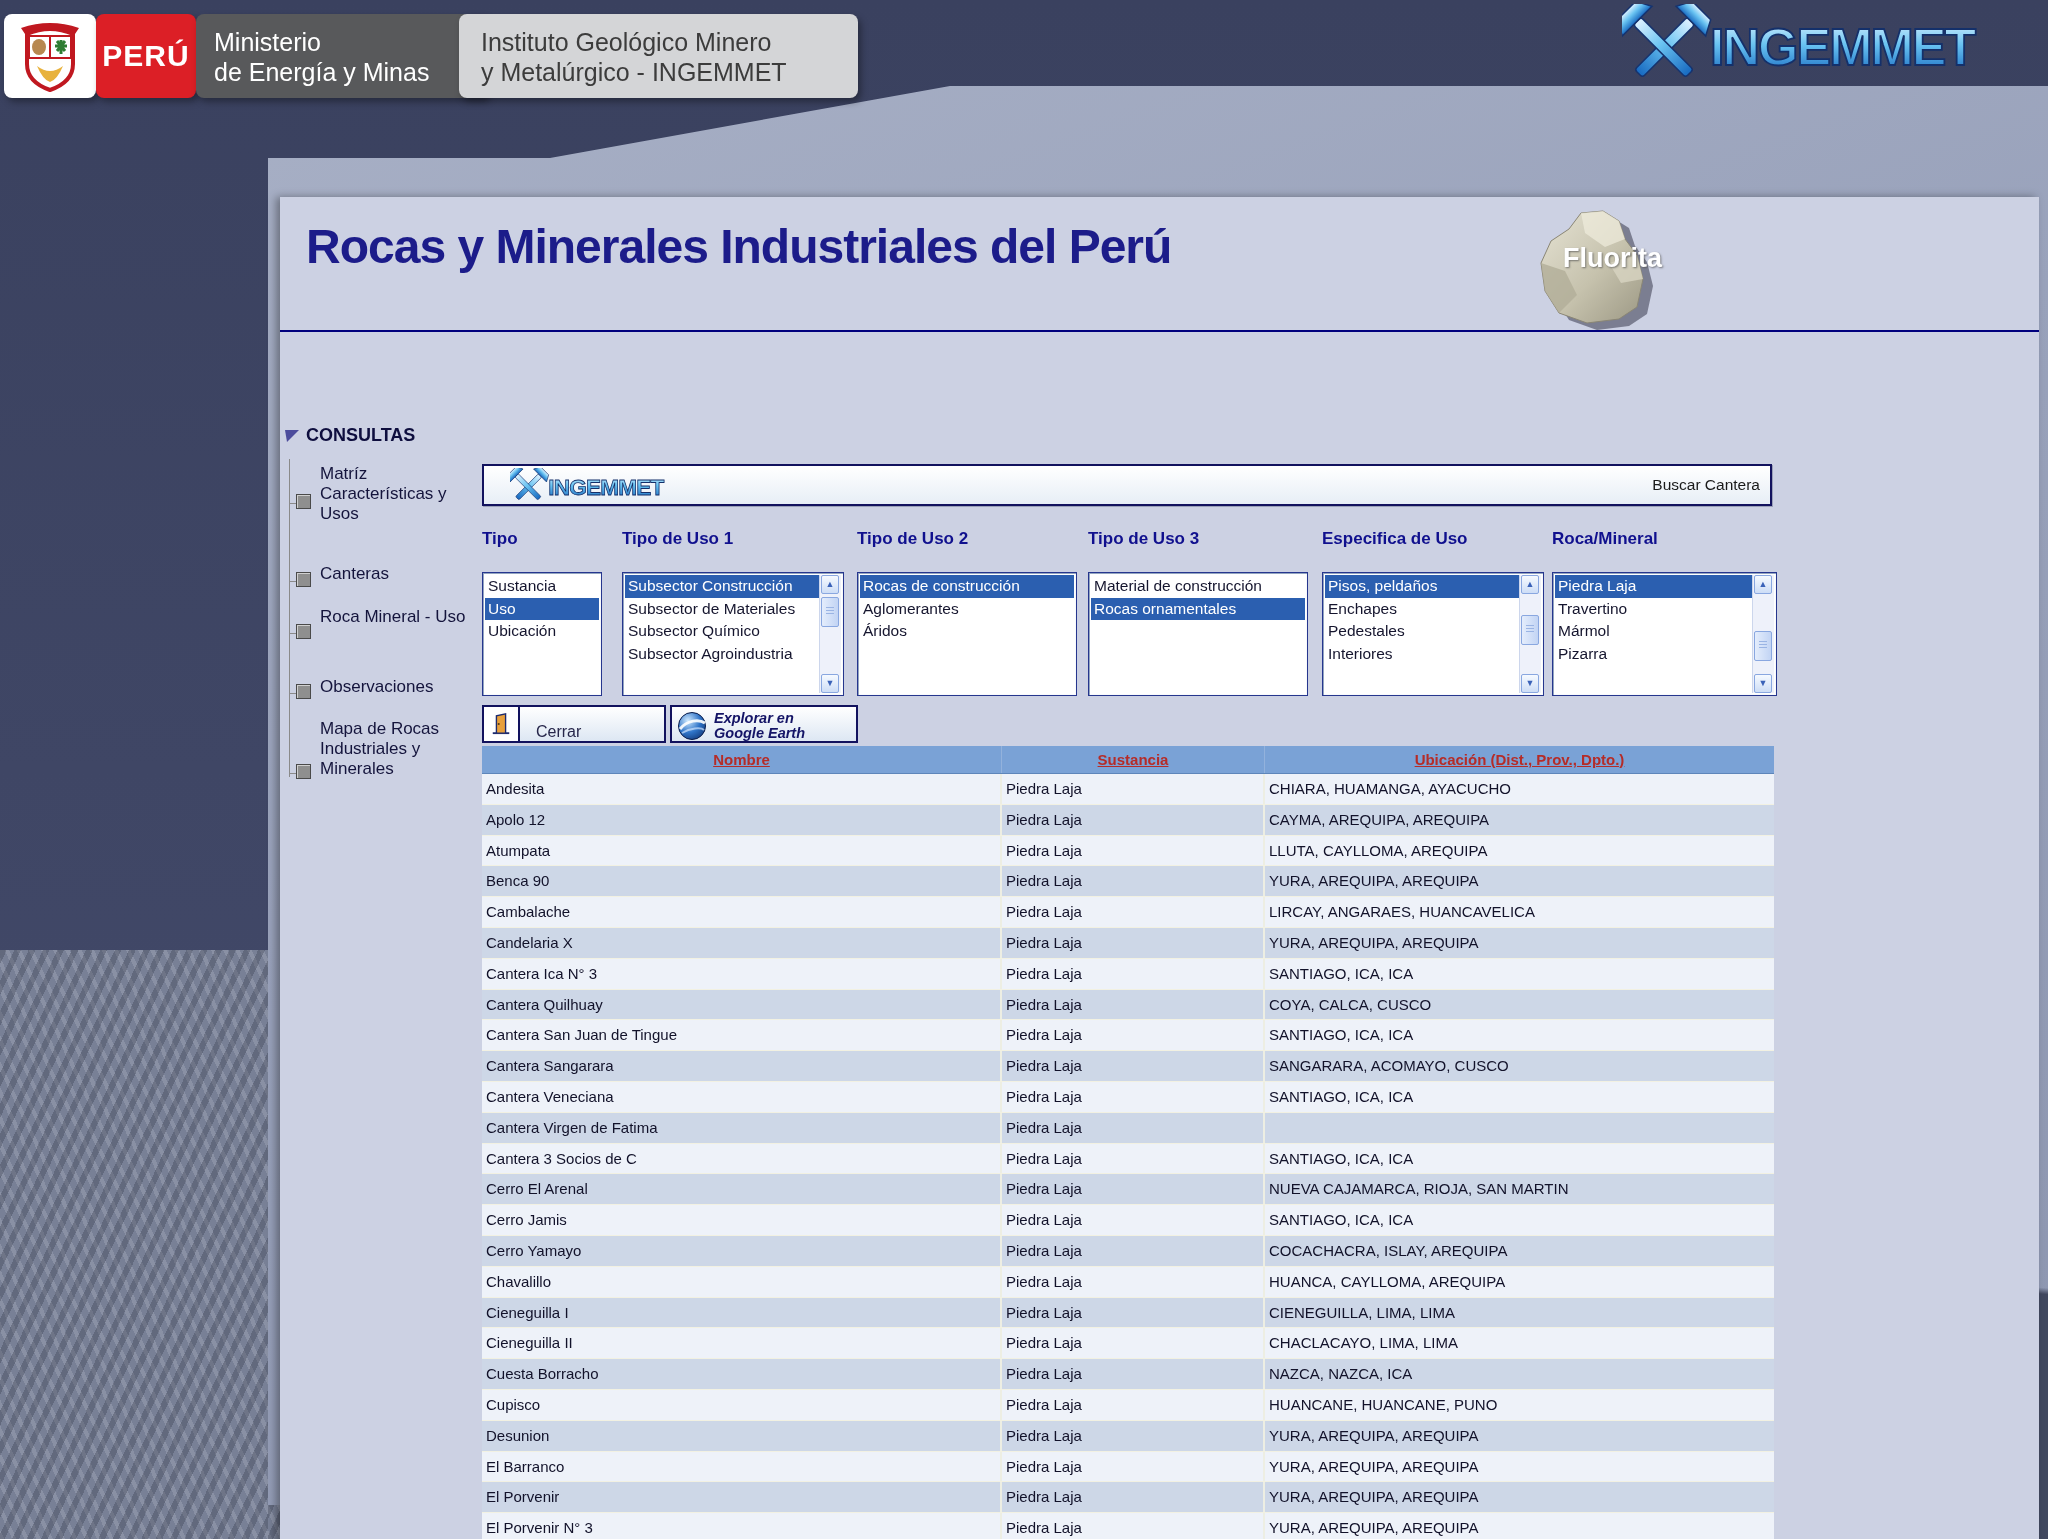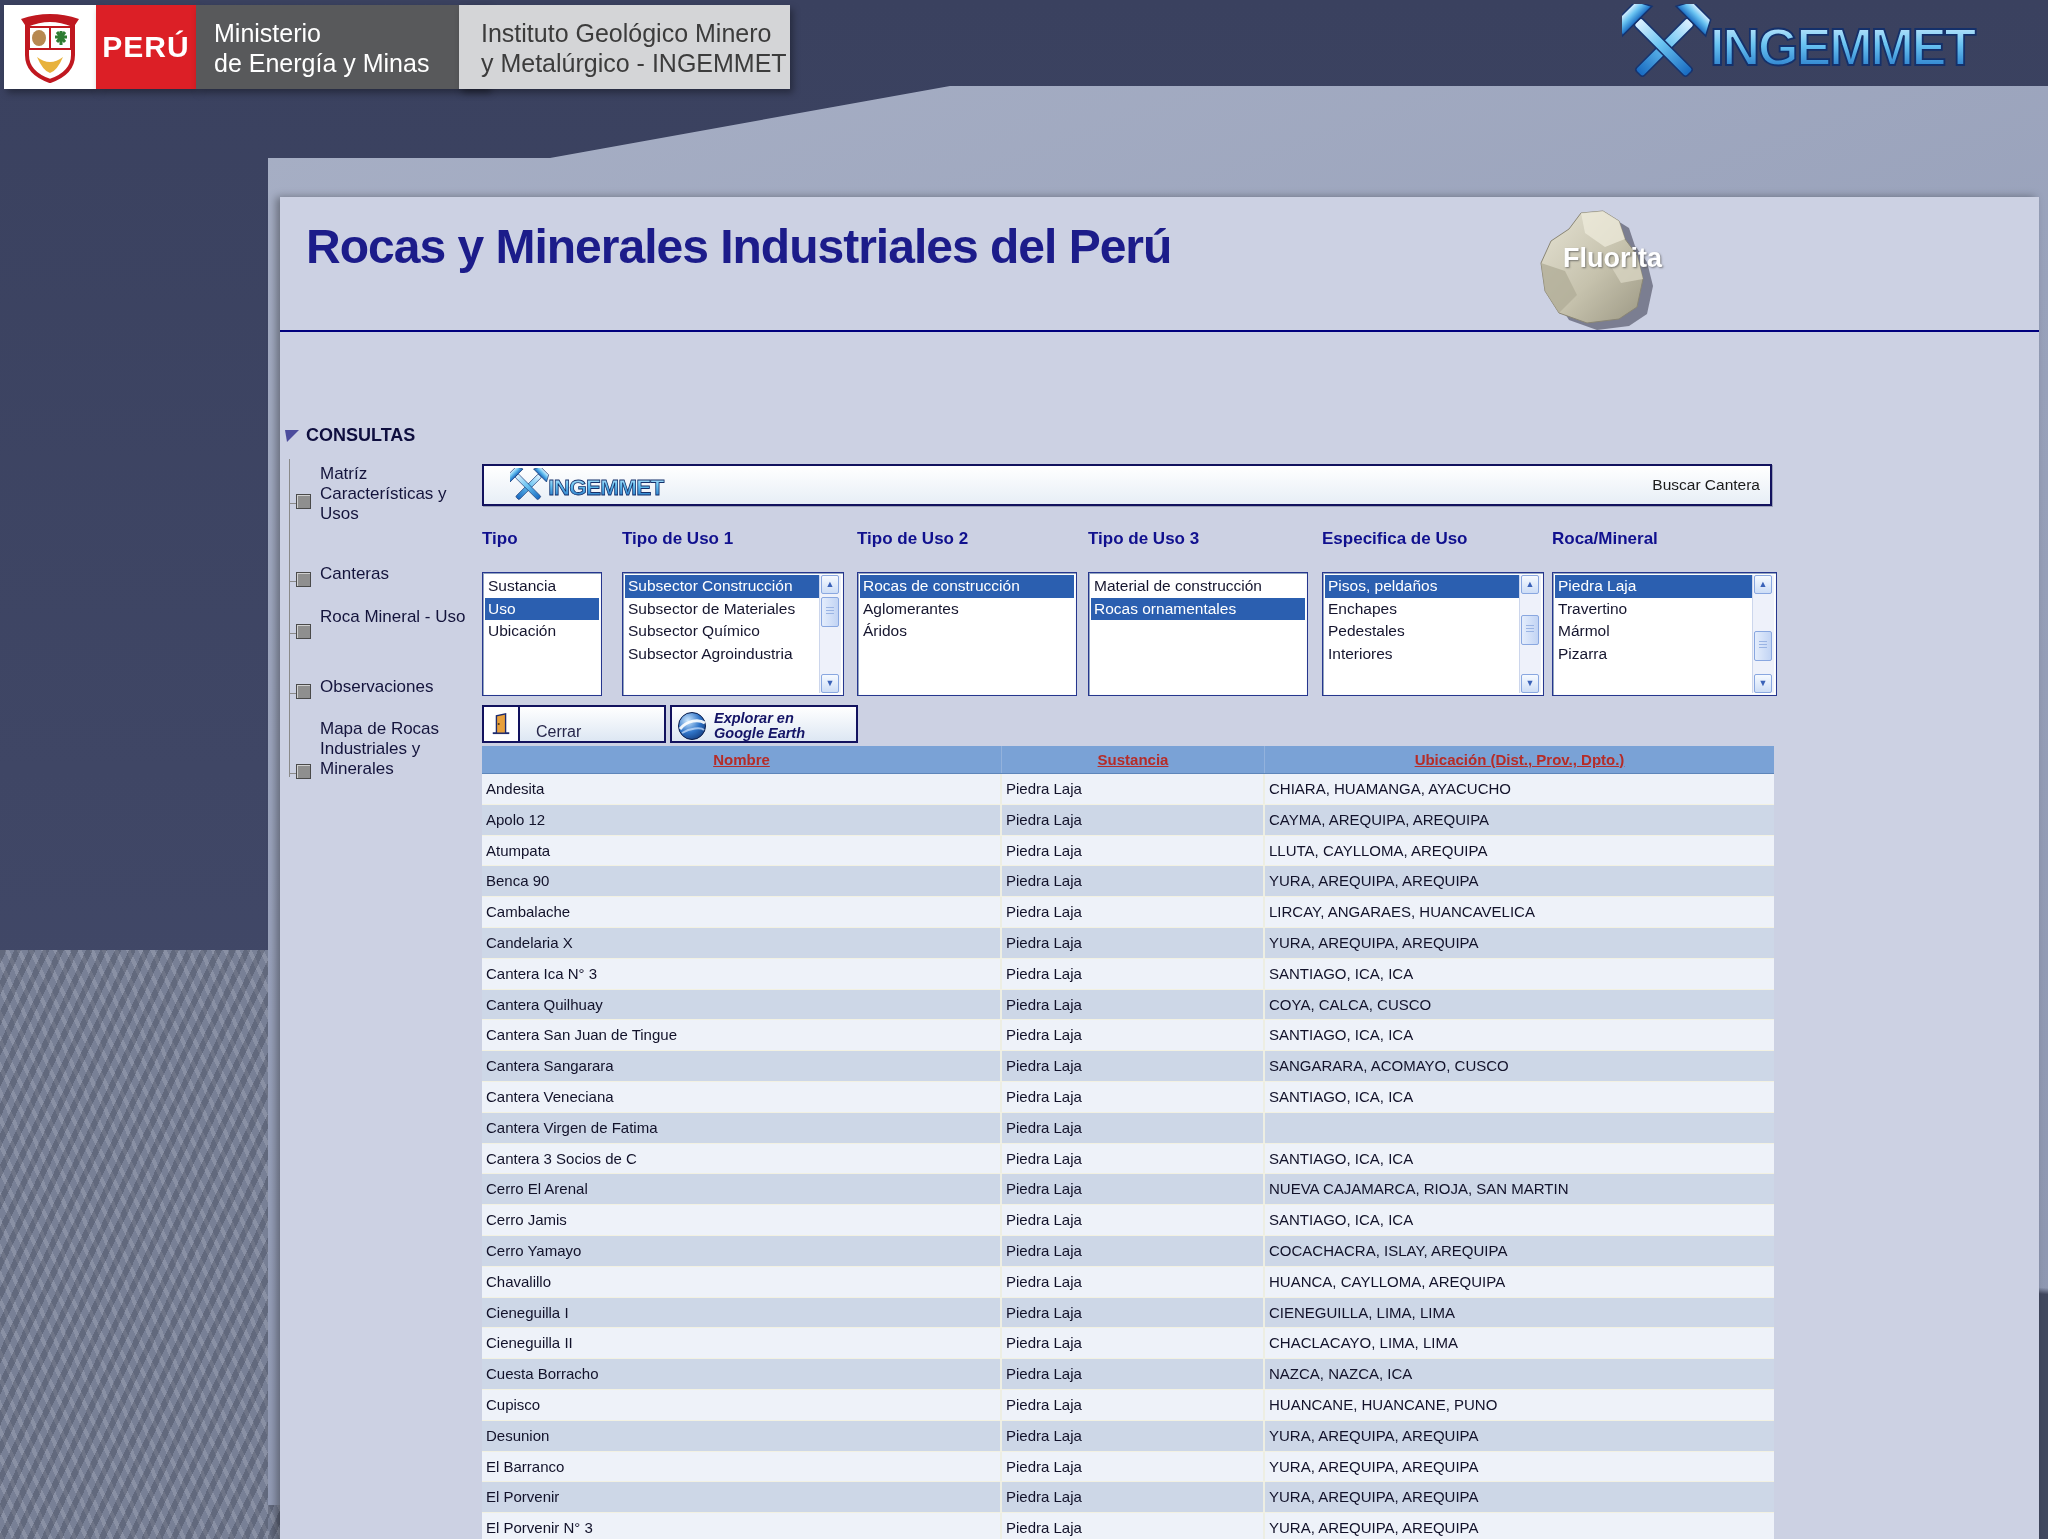--- a/index.html
+++ b/index.html
@@ -11,26 +11,26 @@
     background:linear-gradient(160deg,#aab2c7 0%,#99a2bb 45%,#8c95af 100%);
     clip-path:polygon(950px 86px,2048px 86px,2048px 1539px,268px 1539px,268px 158px,550px 158px);}
   .bg-blob{position:absolute;right:0;bottom:0;width:1150px;height:470px;
     background:radial-gradient(ellipse 115% 135% at 88% 125%, #41485f 0 58%, rgba(65,72,95,0) 59%);}
   .terrain{background-color:#788096;
     background-image:repeating-linear-gradient(115deg, rgba(40,45,60,.28) 0 6px, transparent 6px 13px),
                      repeating-linear-gradient(65deg, rgba(228,230,238,.16) 0 4px, transparent 4px 11px);}
   .bg-terrain-left{position:absolute;left:0;top:950px;width:268px;height:589px;}
   .bg-terrain-bottom{position:absolute;left:268px;top:1505px;width:790px;height:34px;}
   
-  .hdr-box{position:absolute;top:5px;height:84px;box-shadow:3px 4px 7px rgba(0,0,0,.35);box-sizing:border-box;}
+  .hdr-box{position:absolute;top:14px;height:84px;box-shadow:3px 4px 7px rgba(0,0,0,.35);box-sizing:border-box;border-radius:8px;}
   .coat{left:4px;width:92px;background:#ffffff;display:flex;align-items:center;justify-content:center;}
   .peru{left:96px;width:100px;background:#dc1f26;color:#fff;font-weight:bold;font-size:30px;
         display:flex;align-items:center;justify-content:center;letter-spacing:1px;}
   .ministry{left:196px;width:292px;background:#58595b;color:#fff;font-size:25px;line-height:30px;padding:13px 0 0 18px;}
-  .institute{left:459px;width:331px;background:#d4d5d7;color:#3c3c3c;font-size:25px;line-height:30px;padding:13px 0 0 22px;}
+  .institute{left:459px;width:399px;background:#d4d5d7;color:#3c3c3c;font-size:25px;line-height:30px;padding:13px 0 0 22px;}
   .big-logo{position:absolute;left:1622px;top:4px;}
   
   .panel{position:absolute;left:280px;top:158px;width:1759px;height:1350px;background:#ccd1e3;
          box-shadow:-4px 0 8px rgba(0,0,0,.35);overflow:hidden;margin-top:39px;}
   .page-title{position:absolute;left:26px;top:22px;font-size:48px;font-weight:bold;color:#1c1c8a;letter-spacing:-1px;}
   .title-rule{position:absolute;left:0;top:133px;width:100%;height:2px;background:#00007d;}
   .fluorita{position:absolute;left:1245px;top:2px;width:180px;height:140px;}
   .fluorita-caption{position:absolute;left:1283px;top:46px;font-size:27px;font-weight:bold;color:#fff;
         text-shadow:1px 1px 2px rgba(80,80,80,.7);}
   

